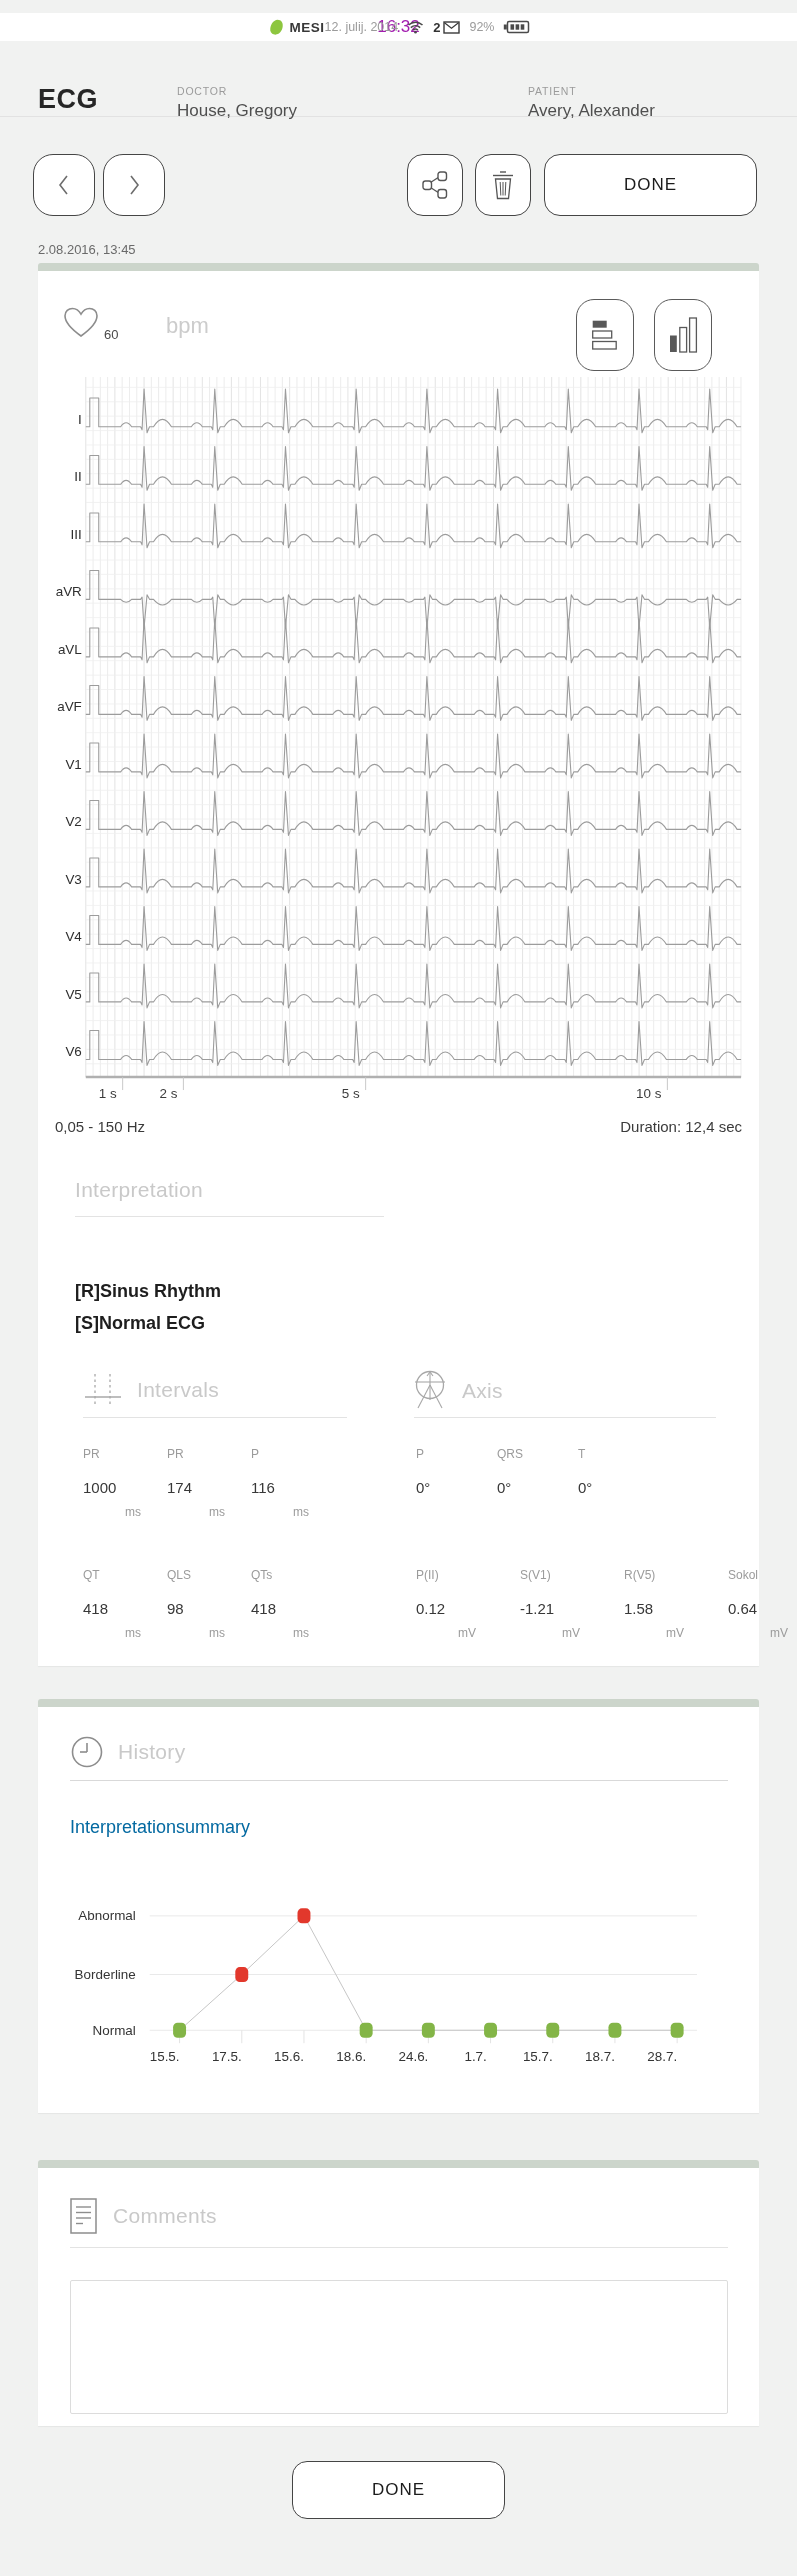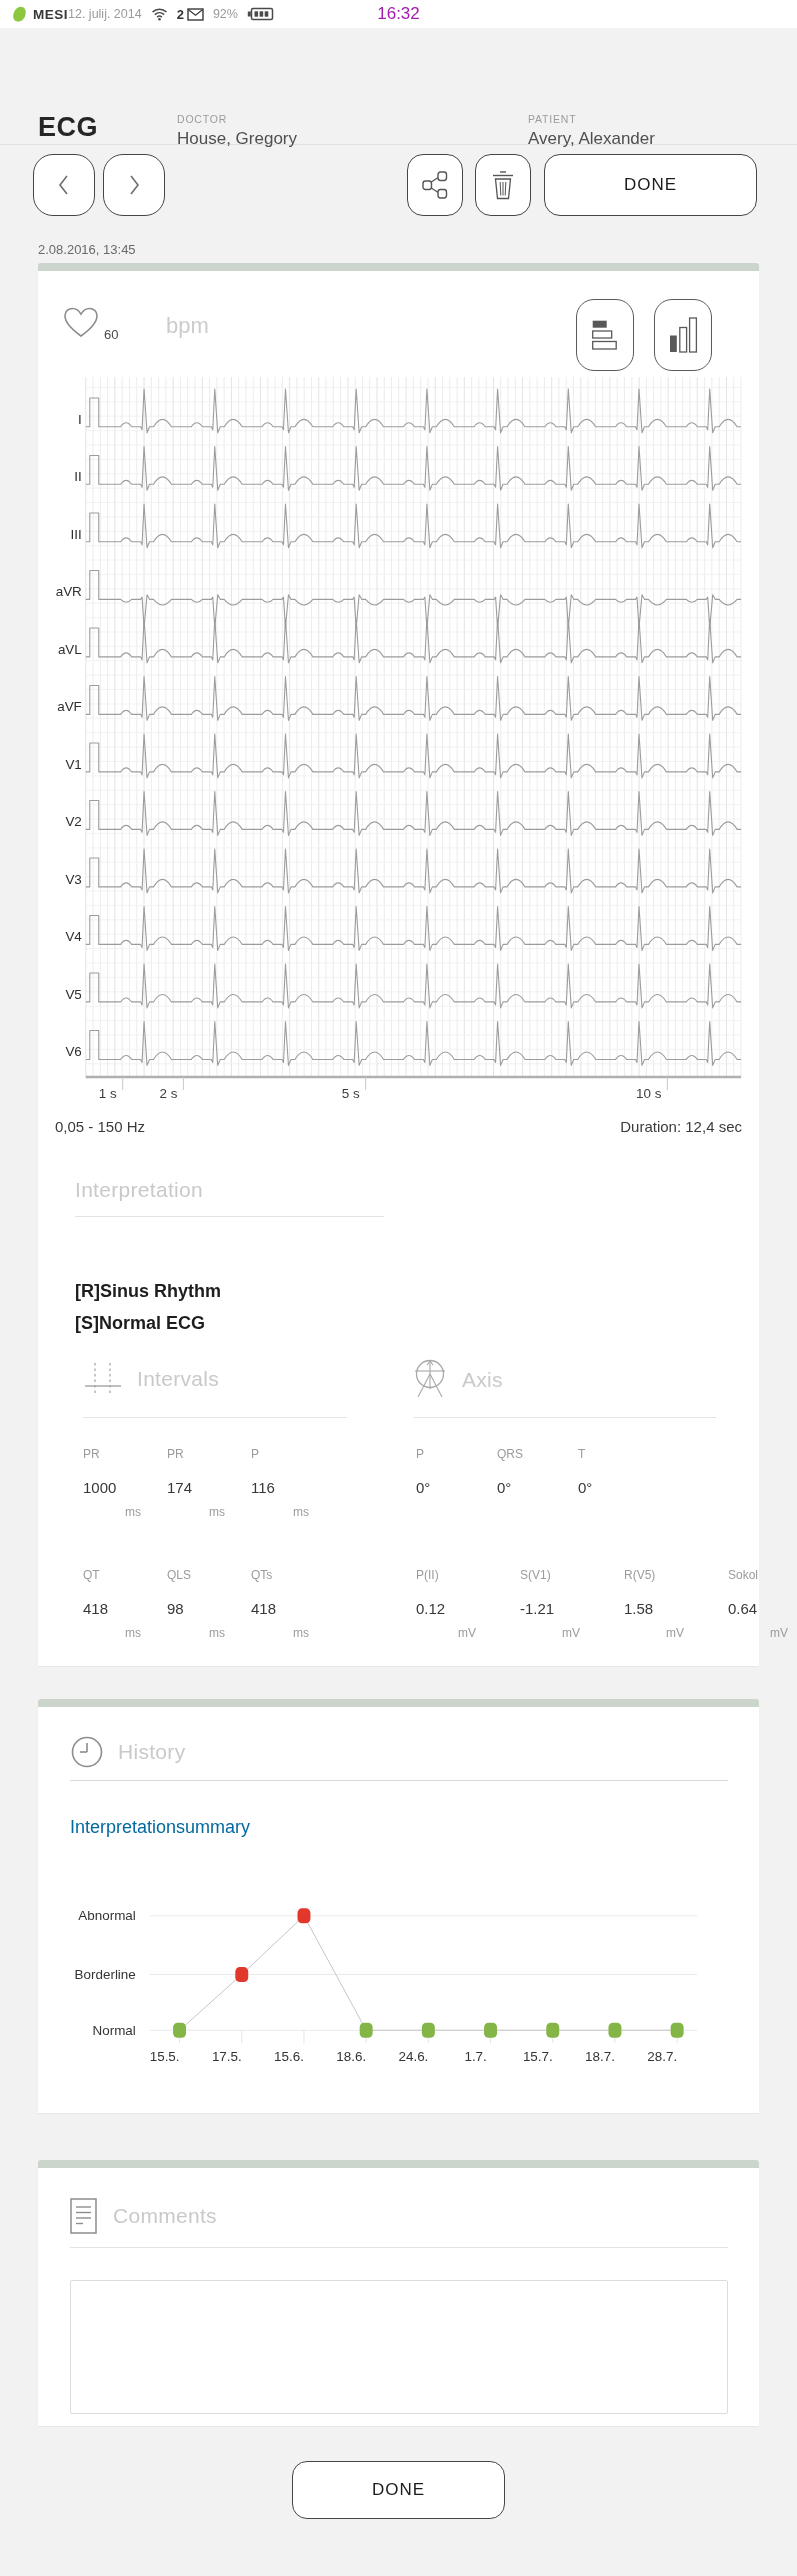--- a/index.html
+++ b/index.html
@@ -1,29 +1,29 @@
 <!DOCTYPE html>
 <html><head>
 <meta charset="utf-8">
 <style>
   * { margin:0; padding:0; box-sizing:border-box; }
   html,body { width:797px; height:2576px; }
   body { font-family:"Liberation Sans", sans-serif; background:#f1f2f1; position:relative; overflow:hidden; color:#3a3a3a; }
 
   
-  .statusbar { position:absolute; top:0; left:0; width:797px; height:28px; background:#ffffff; display:flex; align-items:center; justify-content:flex-start; padding:0 10px 0 12px; }
+  .statusbar { position:absolute; top:13px; left:0; width:797px; height:28px; background:#ffffff; display:flex; align-items:center; justify-content:center; padding:0 10px 0 12px; }
   .sb-left { display:flex; align-items:center; gap:6px; }
   .sb-brand { font-size:13.5px; font-weight:bold; letter-spacing:0.5px; color:#383838; }
   .sb-time { position:absolute; left:0; right:0; text-align:center; font-size:17px; color:#a21caf; }
   .sb-right { display:flex; align-items:center; gap:9px; position:relative; }
   .sb-date,.sb-batt-pct { font-size:12.5px; color:#9b9b9b; }
   .sb-msg { display:flex; align-items:center; gap:3px; font-size:13px; font-weight:bold; color:#333; }
 
   
-  .pageheader { position:absolute; top:28px; left:0; width:797px; height:89px; border-bottom:1px solid #e2e2e2;margin-top:28px; }
+  .pageheader { position:absolute; top:28px; left:0; width:797px; height:89px; border-bottom:1px solid #e2e2e2; }
   .page-title { position:absolute; left:38px; top:56px; font-size:27px; font-weight:bold; color:#262626; letter-spacing:0.5px; }
   .person { position:absolute; top:57px; }
   .person.doctor { left:177px; }
   .person.patient { left:528px; }
   .person .plabel { font-size:10.5px; color:#9b9b9b; letter-spacing:0.8px; }
   .person .pname { font-size:17px; color:#4f4f4f; margin-top:4px; }
 
   
   .tbtn { position:absolute; top:154px; height:62px; background:#fff; border:1.5px solid #454545; display:flex; align-items:center; justify-content:center; cursor:pointer; }
   .tbtn.round { width:62px; border-radius:20px; }
@@ -50,21 +50,21 @@
 
   .filter-label { position:absolute; left:17px; top:847px; font-size:15px; color:#3b3b3b; }
   .duration-label { position:absolute; right:17px; top:847px; font-size:15px; color:#3b3b3b; }
 
   .interp-heading { position:absolute; left:37px; top:907px; }
   .interp-divider { left:37px; top:945px; width:309px; }
   .interp-text { position:absolute; left:37px; top:959px; width:598px; font-size:15px; line-height:22px; color:#6e6e6e; }
   .finding { position:absolute; left:37px; font-size:18px; font-weight:bold; color:#1e1e1e; }
   #finding-0 { top:1010px; } #finding-1 { top:1042px; }
 
-  .metric-head { position:absolute; display:flex; align-items:center; gap:14px; }
+  .metric-head { position:absolute; display:flex; align-items:center; gap:14px;margin-top:11px; }
   #intervals-head { left:45px; top:1090px; }
   #axis-head { left:374px; top:1088px; }
   #intervals-divider { left:45px; top:1146px; width:264px; }
   #axis-divider { left:376px; top:1146px; width:302px; }
   .mrow { position:absolute; display:flex; }
   #iv-row-0 { left:45px; top:1176px; } #iv-row-1 { left:45px; top:1297px; }
   #ax-row-0 { left:378px; top:1176px; } #ax-row-1 { left:378px; top:1297px;gap:23px; }
   #iv-row-0 .mcell, #iv-row-1 .mcell { width:84px; }
   #ax-row-0 .mcell, #ax-row-1 .mcell { width:81px; }
   .mlabel { font-size:12px; color:#9b9b9b; }

